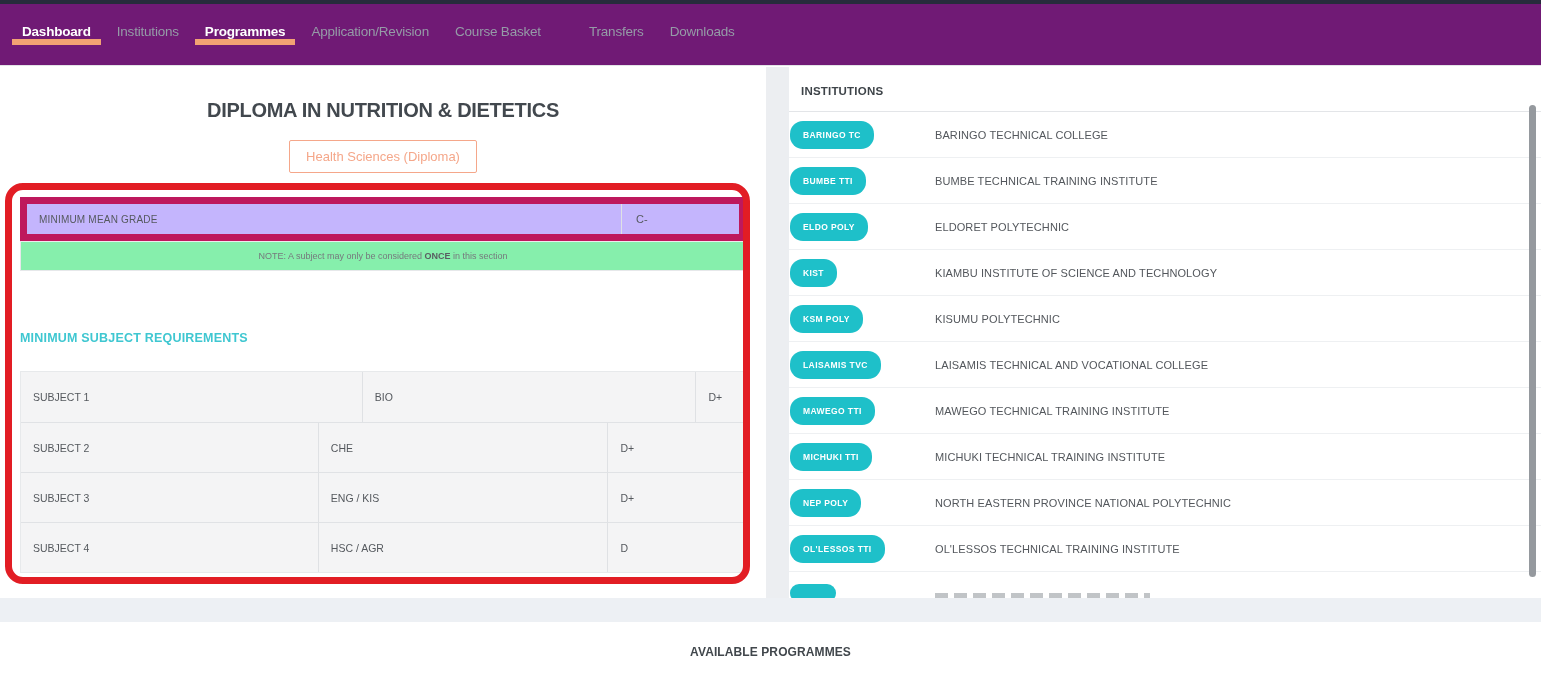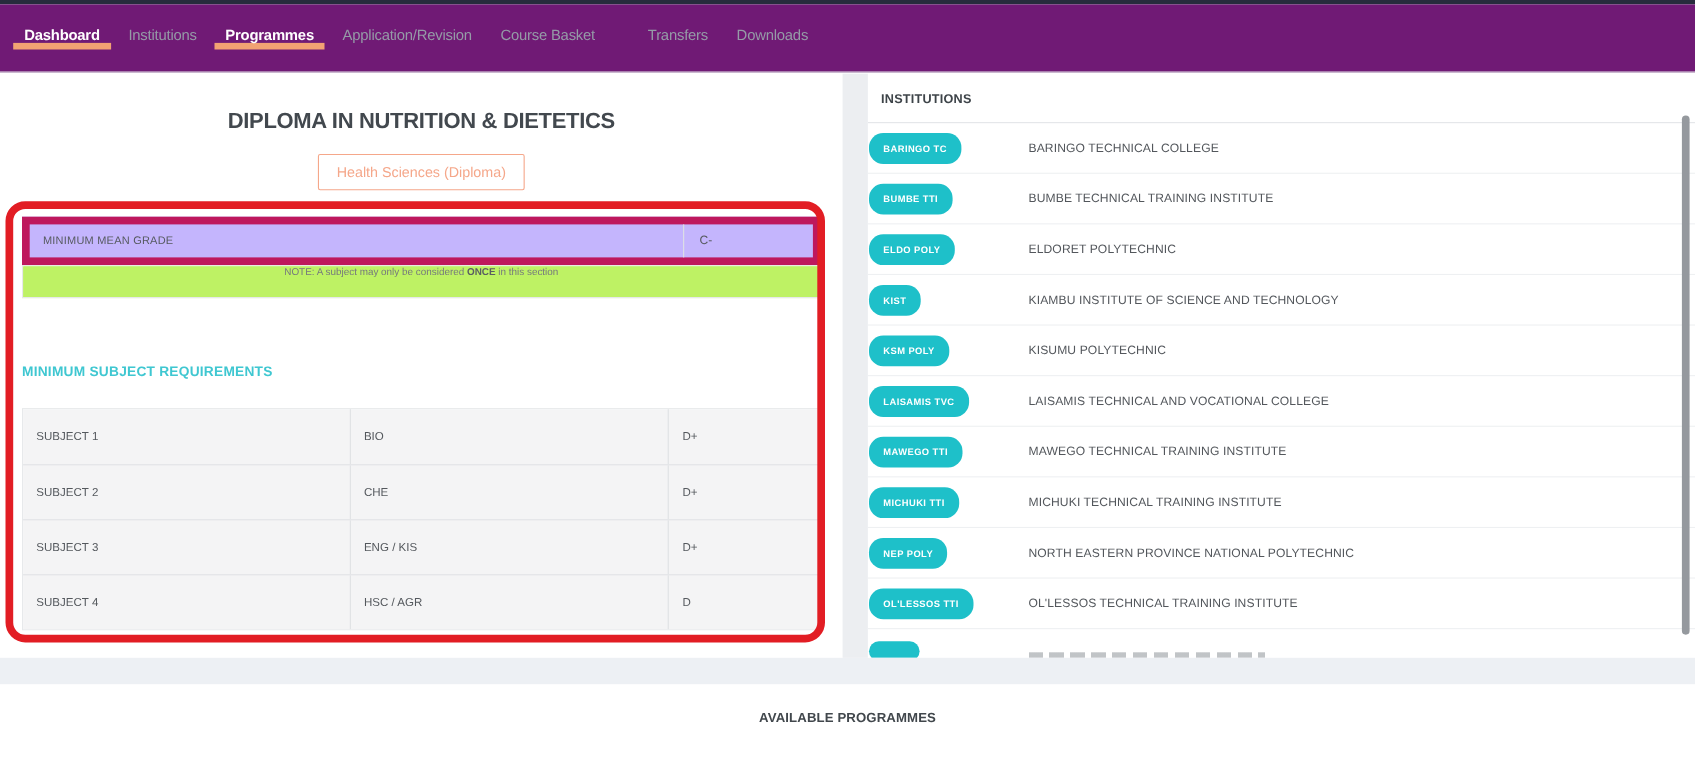--- a/index.html
+++ b/index.html
@@ -54,32 +54,32 @@
   }
   .mean-label {
     flex:1; display:flex; align-items:center; padding-left:12px;
     font-size:10px; color:#55595e; letter-spacing:0.2px;
   }
   .mean-value {
     width:118px; display:flex; align-items:center; padding-left:14px;
     border-left:1px solid #dfe1e4; font-size:11px; color:#55595e;
   }
   .note-row {
-    height:30px; background:#bef264; border:1px solid #e6e8ea; border-top:1px solid #eceded;
-    display:flex; align-items:flex-start; justify-content:center;
+    height:30px; background:#86efac; border:1px solid #e6e8ea; border-top:1px solid #eceded;
+    display:flex; align-items:center; justify-content:center;
     font-size:9px; color:#76797d; white-space:pre-wrap;
   }
   .note-row b { color:#5a5e62; }
   .subj-heading {
     margin:60px 0 0 20px; font-size:12.5px; font-weight:bold;
     color:#3fc7d1; letter-spacing:0.2px;
   }
   .subj-table { margin:26px 20px 0 20px; border:1px solid #e7e9eb; }
   .subj-row { display:flex; height:50px; background:#f4f4f5; border-top:1px solid #e0e2e5; }
-  .subj-row:first-child { border-top:none; }
+  .subj-row:first-child { border-top:none;gap:44px; }
   .subj-cell { display:flex; align-items:center; padding-left:12px; font-size:10.5px; color:#54585d; }
   .subj-label { width:41%; }
   .subj-subjects { width:40%; border-left:1px solid #dfe1e4; }
   .subj-grade { flex:1; border-left:1px solid #dfe1e4; }
 
   
   .red-annotation {
     position:absolute; left:5px; top:183px; width:745px; height:401px;
     border:7px solid #e21d24; border-radius:18px; pointer-events:none; z-index:9;
   }

